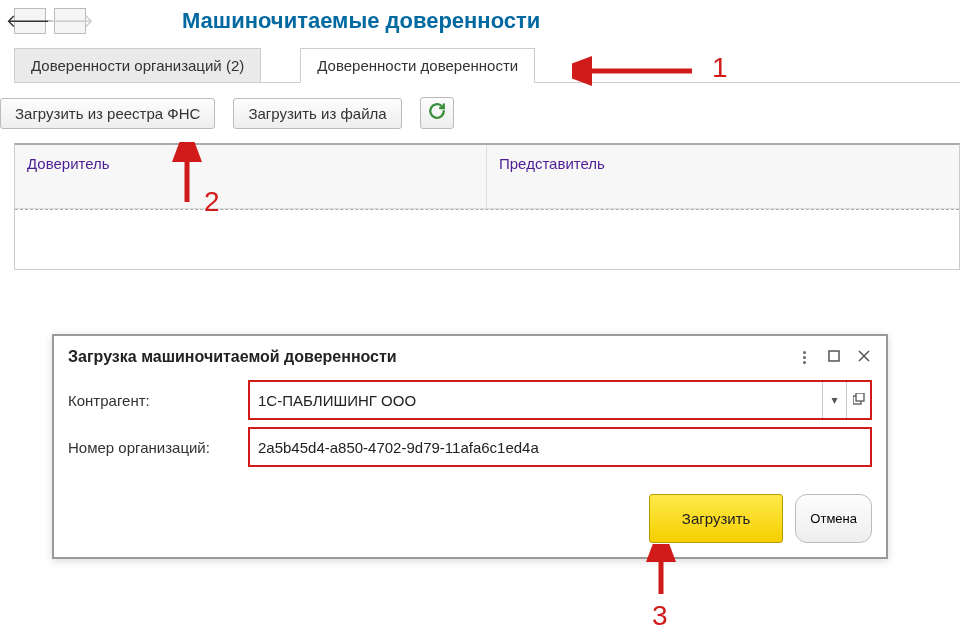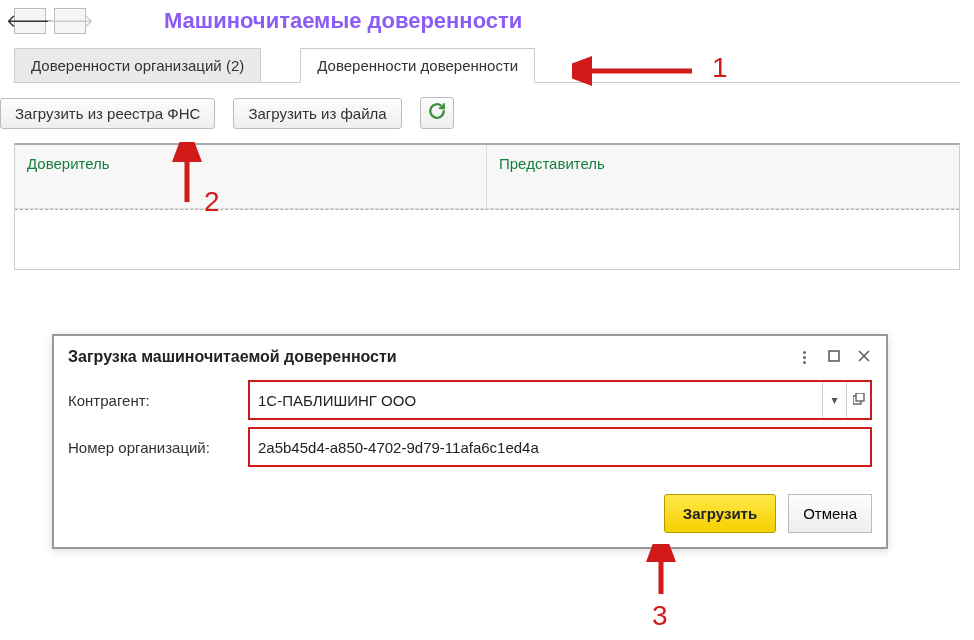--- a/index.html
+++ b/index.html
@@ -29,22 +29,22 @@
       cursor: pointer;
       font-size: 18px;
       color: #333;
     }
     .nav-btn.disabled {
       color: #ccc;
     }
     .page-title {
       font-size: 22px;
       font-weight: bold;
-      margin-left: 70px;
-      color: #8b5cf6;
+      margin-left: 88px;
+      color: #0369a1;
     }
     .tabs {
       display: flex;
       padding: 10px 14px 0 14px;
       border-bottom: none;
       align-items: center;
       gap: 39px;
     }
     .tab {
       padding: 8px 16px;
@@ -95,21 +95,21 @@
       border-top: 2px solid #aaa;
     }
     .table-header {
       display: flex;
       background: #f7f7f7;
       border-bottom: 1px solid #ddd;
     }
     .th {
       padding: 10px 12px 36px 12px;
       font-size: 15px;
-      color: #15803d;
+      color: #4c1d95;
       border-right: 1px solid #ddd;
     }
     .th:first-child { width: 50%; }
     .th:last-child { width: 50%; border-right: none; }
     .table-body {
       height: 60px;
       border-top: 1px dashed #aaa;
       position: relative;
     }
     .dialog {
@@ -192,34 +192,34 @@
     }
     .dialog-footer {
       display: flex;
       justify-content: flex-end;
       gap: 12px;
       padding: 6px 14px 14px 14px;
     }
     .btn-primary {
       background: linear-gradient(#ffe94a, #f5cf00);
       border: 1px solid #b59b00;
-      font-weight: bold;
+      font-weight: normal;
       color: #222;
-      padding: 6px 18px;
+      padding: 6px 32px;
       border-radius: 3px;
       cursor: pointer;
       font-size: 15px;
     }
     .btn-secondary {
       background: linear-gradient(#fdfdfd, #eee);
       border: 1px solid #bbb;
-      padding: 10px 14px;
-      border-radius: 0;
-      cursor: pointer;
-      font-size: 15px;
+      padding: 16px 14px;
+      border-radius: 12px;
+      cursor: pointer;
+      font-size: 13px;
     }
     
     .annot { position:absolute; color:#d11a1a; font-size:28px; z-index:50;}
     .arrow-svg { position:absolute; z-index:49;}
   </style>
 </head>
 <body>
 
 <div class="header">
   <div class="nav-btn">

